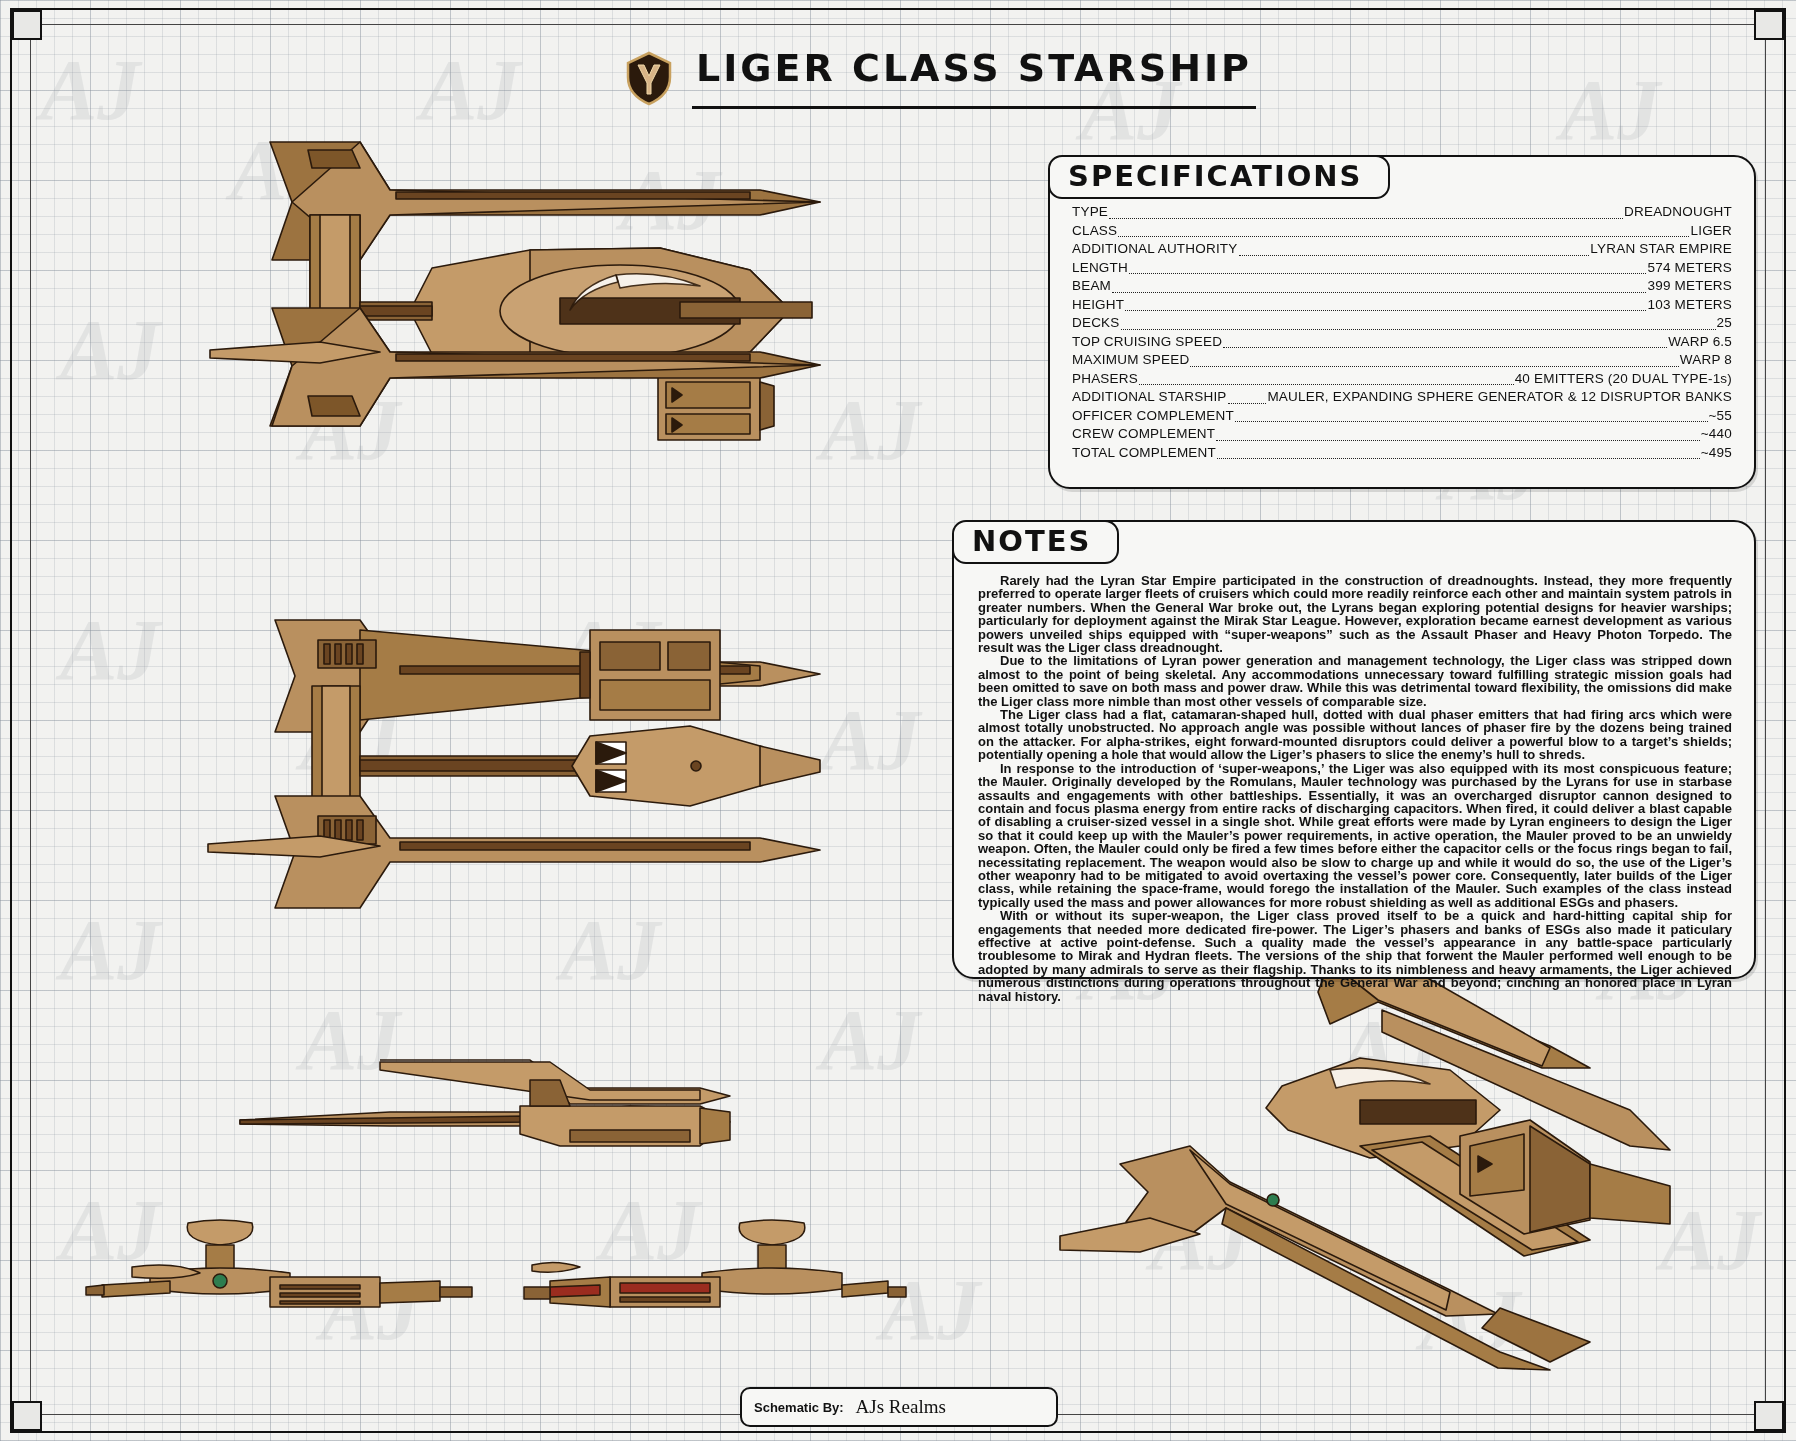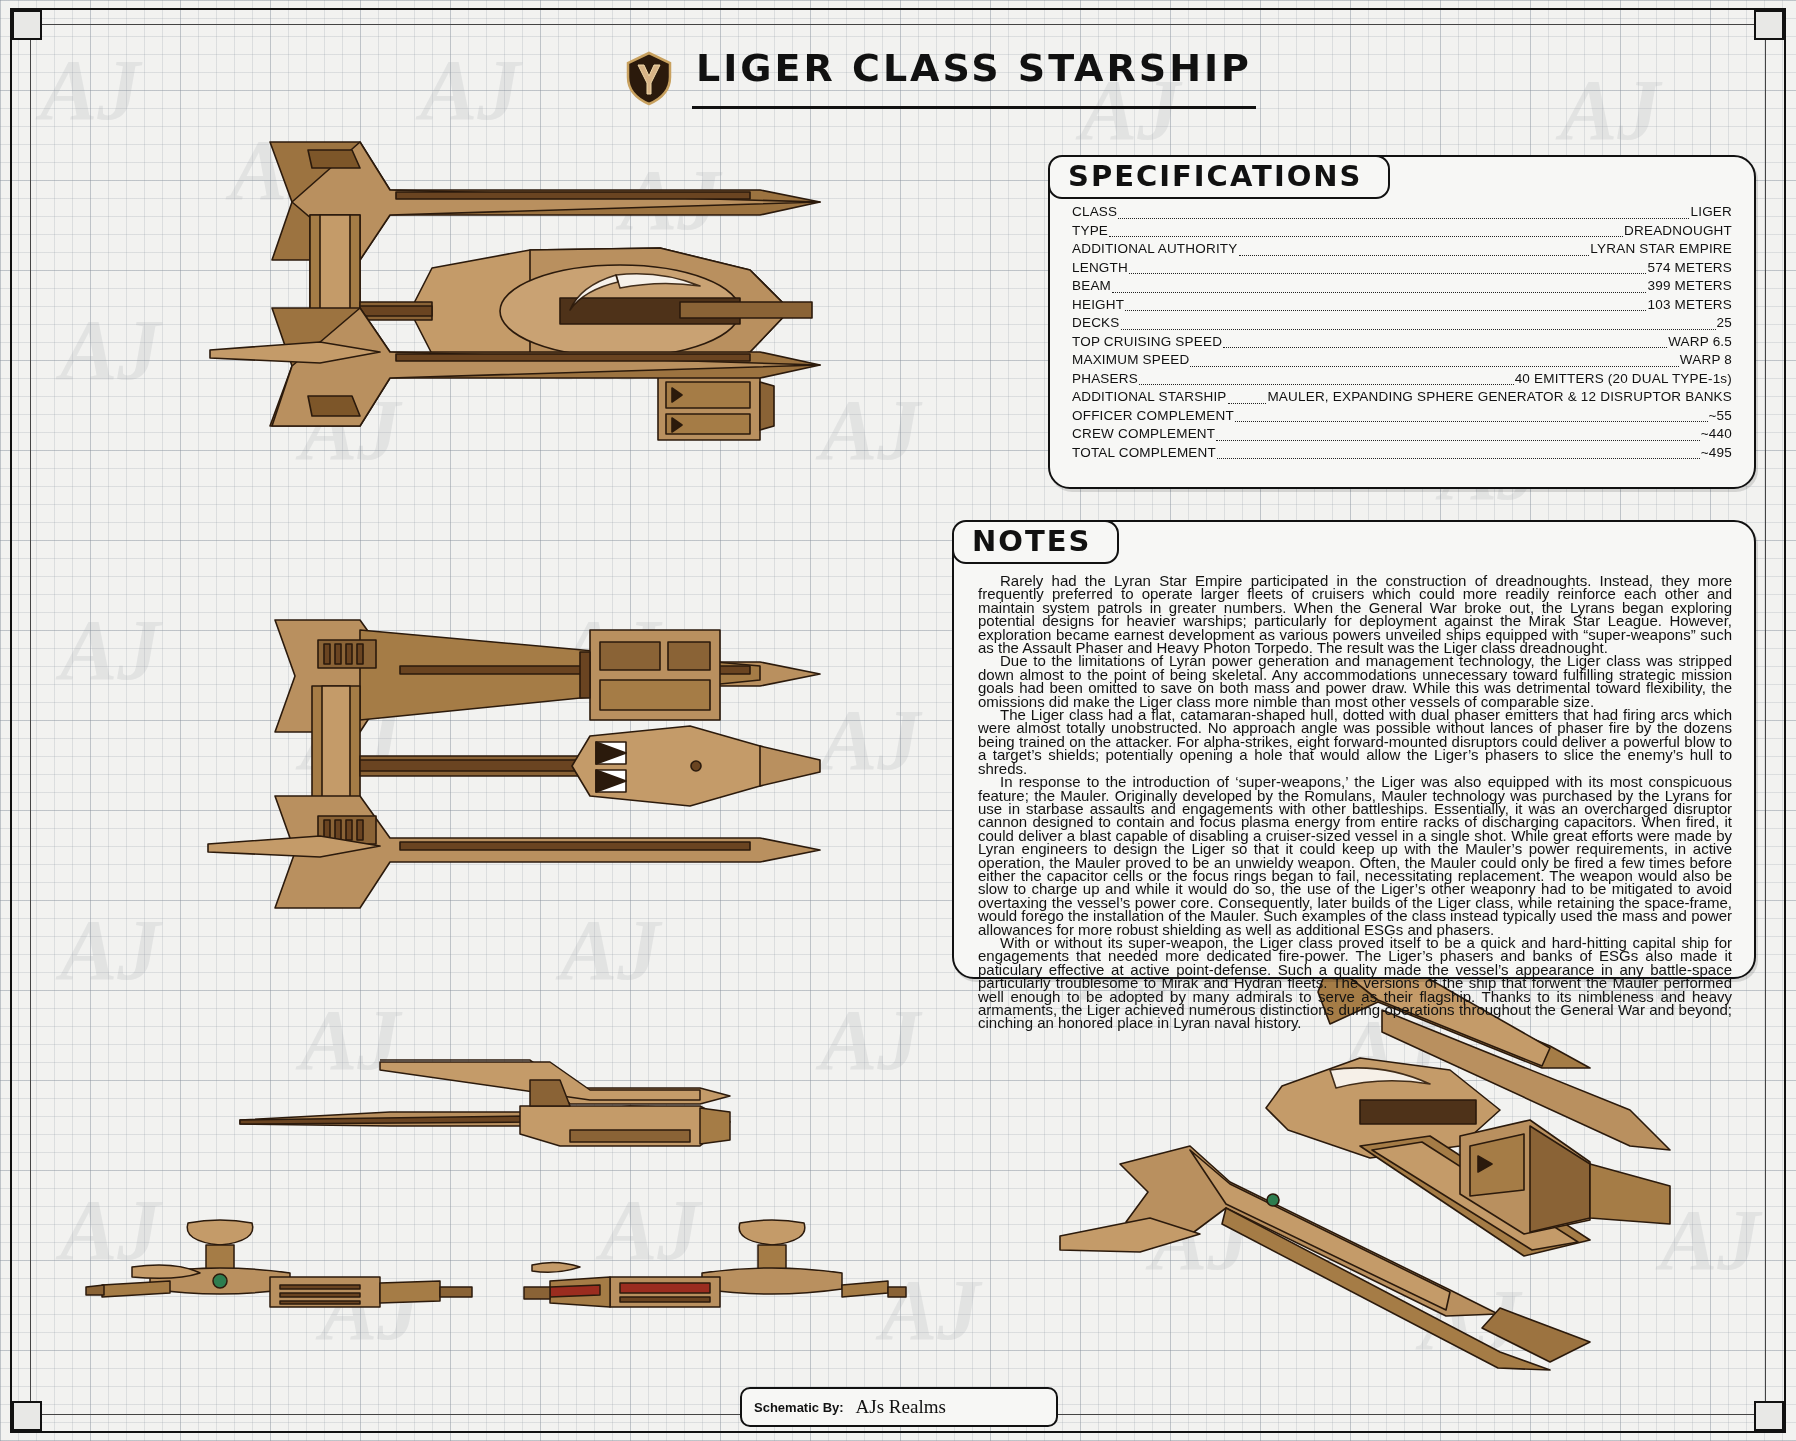--- a/index.html
+++ b/index.html
@@ -64,21 +64,21 @@
 
   .spec-list{position:absolute;left:22px;right:22px;top:46px;font-size:13.5px;color:#111;
     font-family:"Liberation Sans", sans-serif;}
   .spec-row{display:flex;align-items:flex-end;line-height:18.5px;white-space:nowrap;}
   .spec-key{letter-spacing:.2px;}
   .spec-dots{flex:1;overflow:hidden;margin:0 1px 3px 1px;
     border-bottom:1.5px dotted #222;height:11px;}
   .spec-val{letter-spacing:.2px;}
 
   .notes-body{position:absolute;left:24px;right:22px;top:52px;bottom:12px;
-    font-size:15px;line-height:13.4px;color:#111;text-align:justify;}
+    font-size:13px;line-height:13.4px;color:#111;text-align:justify;font-weight:bold;}
   .notes-body p{margin:0 0 0 0;text-indent:22px;}
 
   
   .titleblock{
     position:absolute;left:740px;bottom:14px;width:290px;height:36px;
     border:2px solid #111;border-radius:10px;background:#f7f7f5;
     display:flex;align-items:center;gap:12px;padding:0 12px;
   }
   .tb-label{font-size:13px;font-weight:bold;color:#111;}
   .tb-sig{font-family:"Liberation Serif", serif;font-size:19px;color:#111;}
@@ -332,28 +332,28 @@
       </g>
     </svg>
   </div>
 
   <div class="panel" id="specs">
     <div class="panel-hdr">
       <span>SPECIFICATIONS</span>
     </div>
     <div class="spec-list" id="spec-list">
         <div class="spec-row">
+          <span class="spec-key">TYPE</span>
+          <span class="spec-dots"></span>
+          <span class="spec-val">DREADNOUGHT</span>
+        </div>
+        <div class="spec-row">
           <span class="spec-key">CLASS</span>
           <span class="spec-dots"></span>
           <span class="spec-val">LIGER</span>
-        </div>
-        <div class="spec-row">
-          <span class="spec-key">TYPE</span>
-          <span class="spec-dots"></span>
-          <span class="spec-val">DREADNOUGHT</span>
         </div>
         <div class="spec-row">
           <span class="spec-key">ADDITIONAL AUTHORITY</span>
           <span class="spec-dots"></span>
           <span class="spec-val">LYRAN STAR EMPIRE</span>
         </div>
         <div class="spec-row">
           <span class="spec-key">LENGTH</span>
           <span class="spec-dots"></span>
           <span class="spec-val">574 METERS</span>

